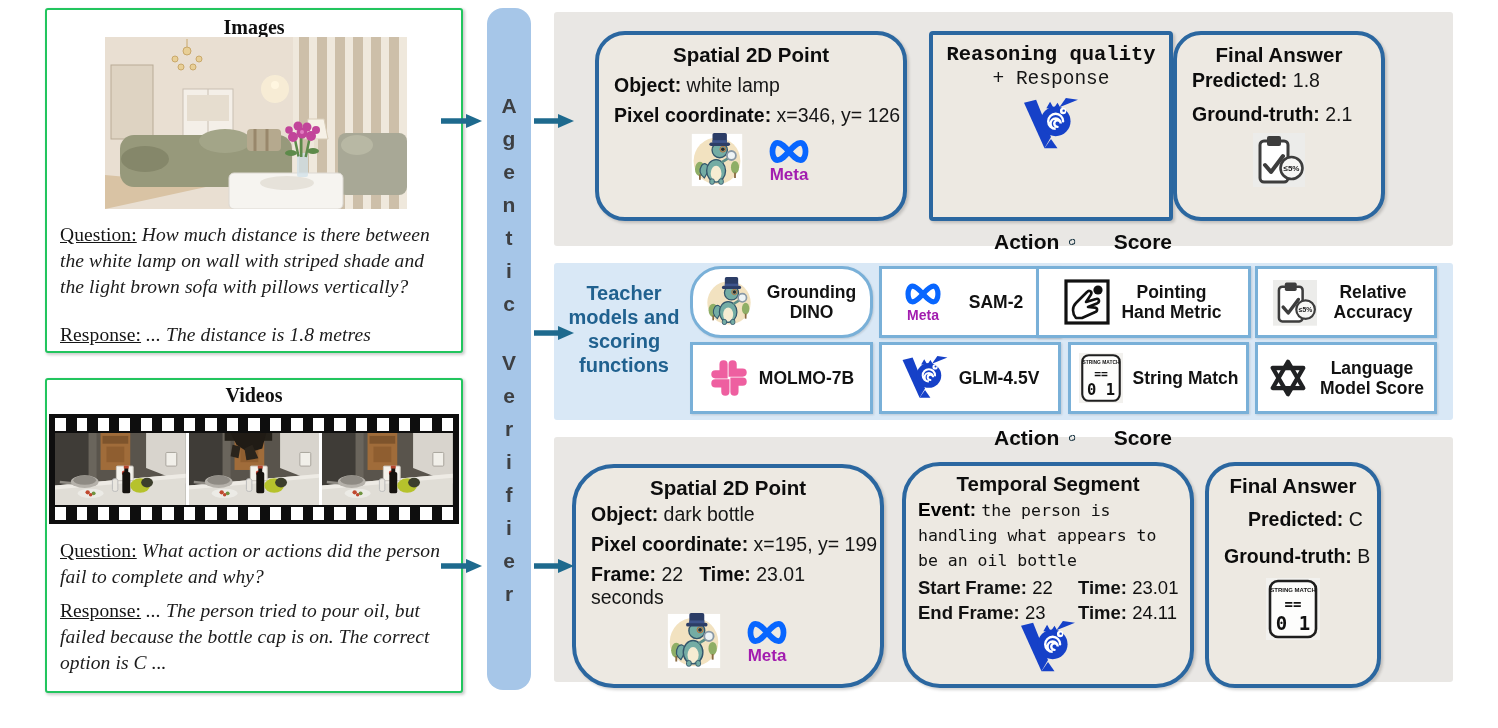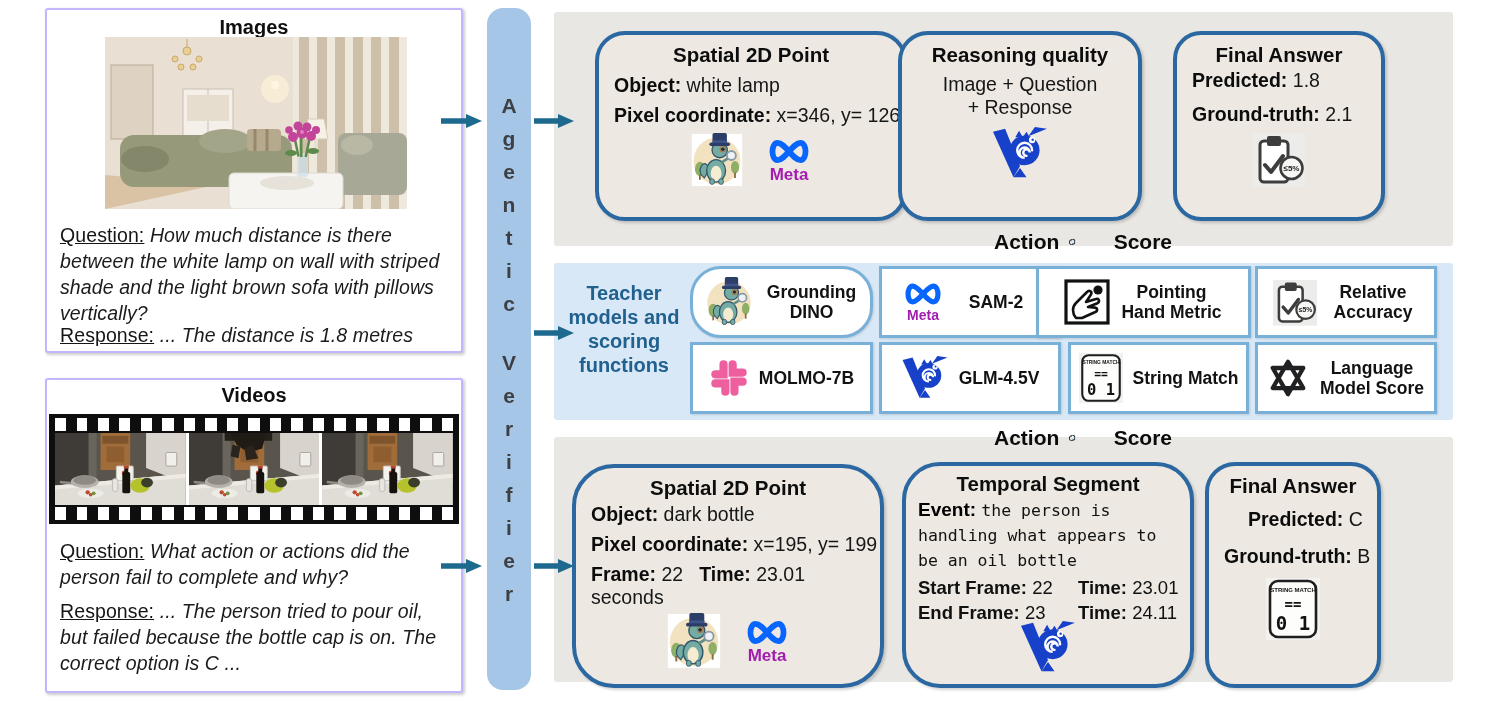--- a/index.html
+++ b/index.html
@@ -1,20 +1,20 @@
 <!DOCTYPE html>
 <html><head>
 <meta charset="utf-8">
 <style>
   html,body{margin:0;padding:0;background:#fff;}
   body{font-family:"Liberation Sans",sans-serif;}
   .canvas{position:relative;width:1498px;height:728px;background:#fff;overflow:hidden;}
 
   
-  .src-box{position:absolute;background:#fff;border:2px solid #c4b5fd;border-radius:3px;box-shadow:1.5px 1.5px 3px rgba(0,0,0,.2);box-sizing:border-box;}
+  .src-box{position:absolute;background:#fff;border:2px solid #22c55e;border-radius:3px;box-shadow:1.5px 1.5px 3px rgba(0,0,0,.2);box-sizing:border-box;font-family:Liberation Serif, serif;}
   .src-title{text-align:center;font-weight:bold;font-size:20px;color:#0f0f0f;margin:6px 0 0;}
   .qr{position:absolute;left:13px;right:8px;margin:0;font-size:19.5px;line-height:26px;color:#1b1b1b;font-style:italic;letter-spacing:.1px;}
   .qr .lbl{font-style:normal;text-decoration:underline;color:#151515;}
   .photo{position:absolute;}
 
   
   .verifier{position:absolute;background:#a6c6e8;border-radius:16px;display:flex;flex-direction:column;align-items:center;justify-content:center;font-weight:bold;font-size:21px;color:#3d3f42;line-height:33px;}
   .verifier .gap{margin-top:26px;}
 
   
@@ -301,23 +301,22 @@
         </svg>
       <div class="meta-wrap">
         <svg width="46" height="29" viewBox="0 0 48 30">
             <use href="#sym-meta"></use>
           </svg>
         <span class="meta-label">Meta</span>
       </div>
     </div>
   </div>
 
-  <div class="rbox" style="left:898px;top:31px;width:244px;height:190px;border-radius:30px;">
+  <div class="rbox" style="left:929px;top:31px;width:244px;height:190px;border-radius:4px;font-family:Liberation Mono, monospace;">
     <div class="btitle">Reasoning quality</div>
-    <div class="centerline">Image + Question</div>
     <div class="centerline" style="margin-top:0;">+ Response</div>
     <div class="iconrow" style="margin-top:8px;">
       <svg width="58" height="54" viewBox="0 0 62 58">
           <use href="#sym-glm"></use>
         </svg>
     </div>
   </div>
 
   <div class="rbox" style="left:1173px;top:31px;width:212px;height:190px;border-radius:28px;">
     <div class="btitle">Final Answer</div>

